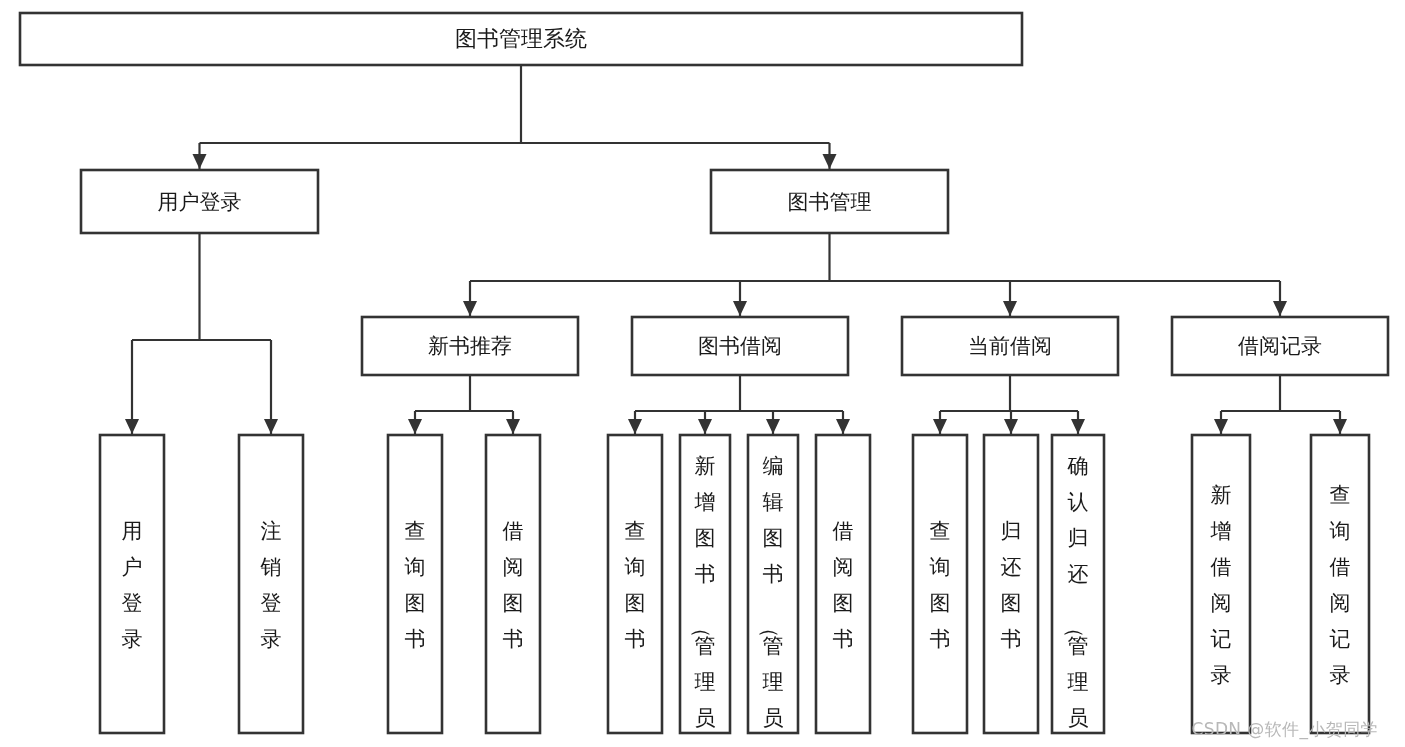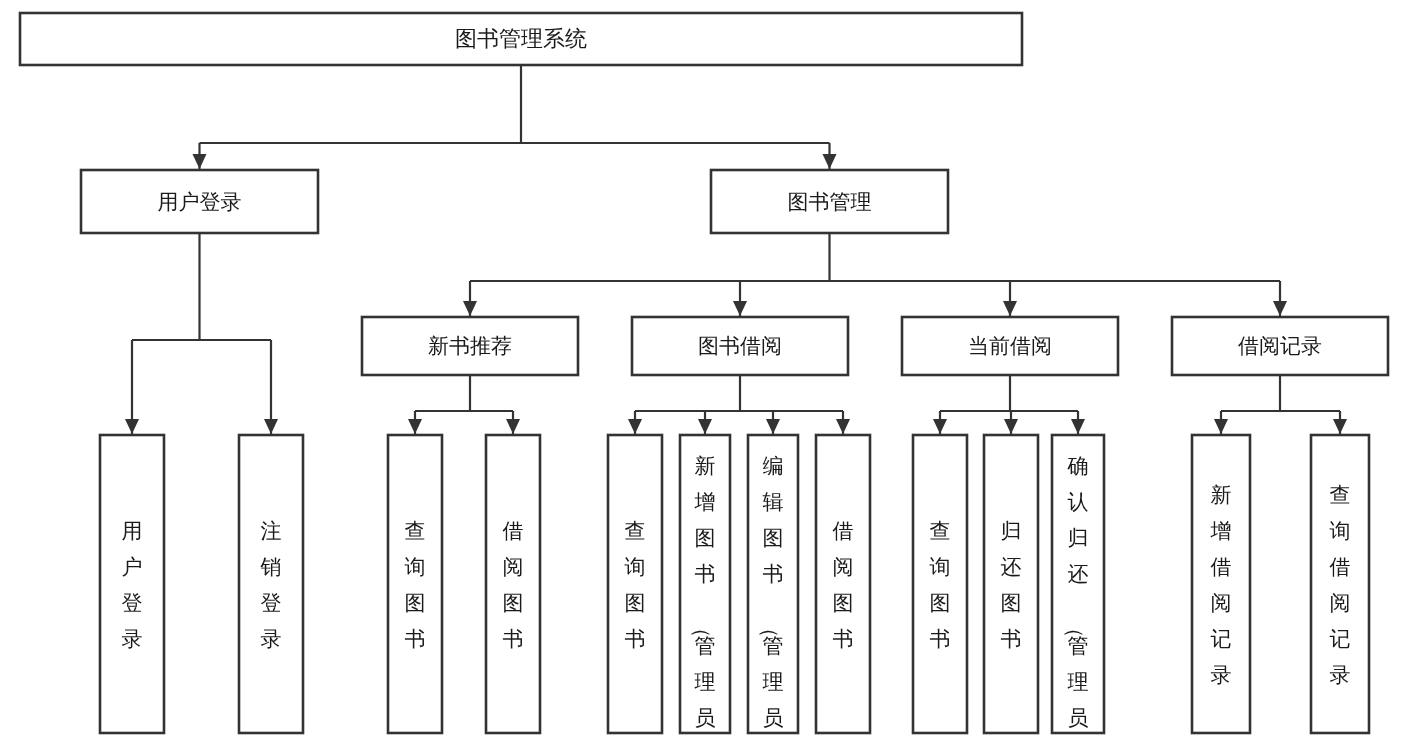--- a/index.html
+++ b/index.html
@@ -216,13 +216,14 @@
         <g>
           <rect x="1192" y="435" width="58" height="298" class="node-box"></rect>
           <text x="1221" y="501.92" class="node-label-v"><tspan x="1221" dy="0">新</tspan><tspan x="1221" dy="36">增</tspan><tspan x="1221" dy="36">借</tspan><tspan x="1221" dy="36">阅</tspan><tspan x="1221" dy="36">记</tspan><tspan x="1221" dy="36">录</tspan></text>
         </g>
         <g>
           <rect x="1311" y="435" width="58" height="298" class="node-box"></rect>
           <text x="1340" y="501.92" class="node-label-v"><tspan x="1340" dy="0">查</tspan><tspan x="1340" dy="36">询</tspan><tspan x="1340" dy="36">借</tspan><tspan x="1340" dy="36">阅</tspan><tspan x="1340" dy="36">记</tspan><tspan x="1340" dy="36">录</tspan></text>
         </g>
       </g>
   </svg>
+  <div class="watermark">CSDN @软件_小贺同学</div>
 </div>
 
 </body></html>

